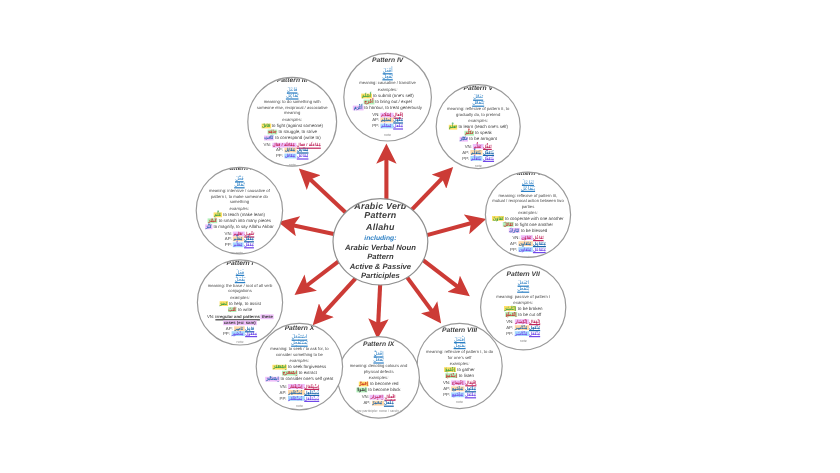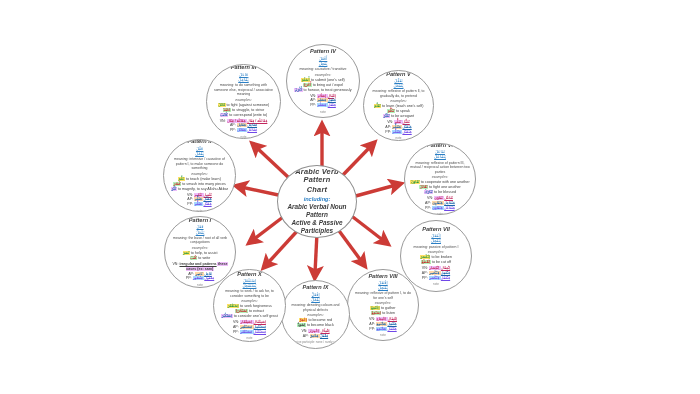--- a/index.html
+++ b/index.html
@@ -154,21 +154,21 @@
 
       <line x1="283" y1="196" x2="241" y2="187"></line>
 
       <line x1="288" y1="177" x2="256" y2="147"></line>
     </g>
   </svg>
 
   <div class="node center" style="left:277px;top:165px;width:80px;height:73px;">
     <div class="node-inner">
       <div class="c-title">Arabic Verb Pattern</div>
-      <div class="c-title" style="margin-top:-1px;">Chart</div>
+      <div class="c-title" style="margin-top:-1px;">Allahu</div>
       <div class="c-inc">including:</div>
       <div class="c-sub">Arabic Verbal Noun Pattern</div>
       <div class="c-sub">Active &amp; Passive Participles</div>
     </div>
   </div>
 
   <div class="node" style="left:286px;top:44px;width:74px;height:74px;">
       <div class="node-inner">
         <div class="p-title">Pattern IV</div>
         <div class="p-link">أَفْعَلَ</div>

